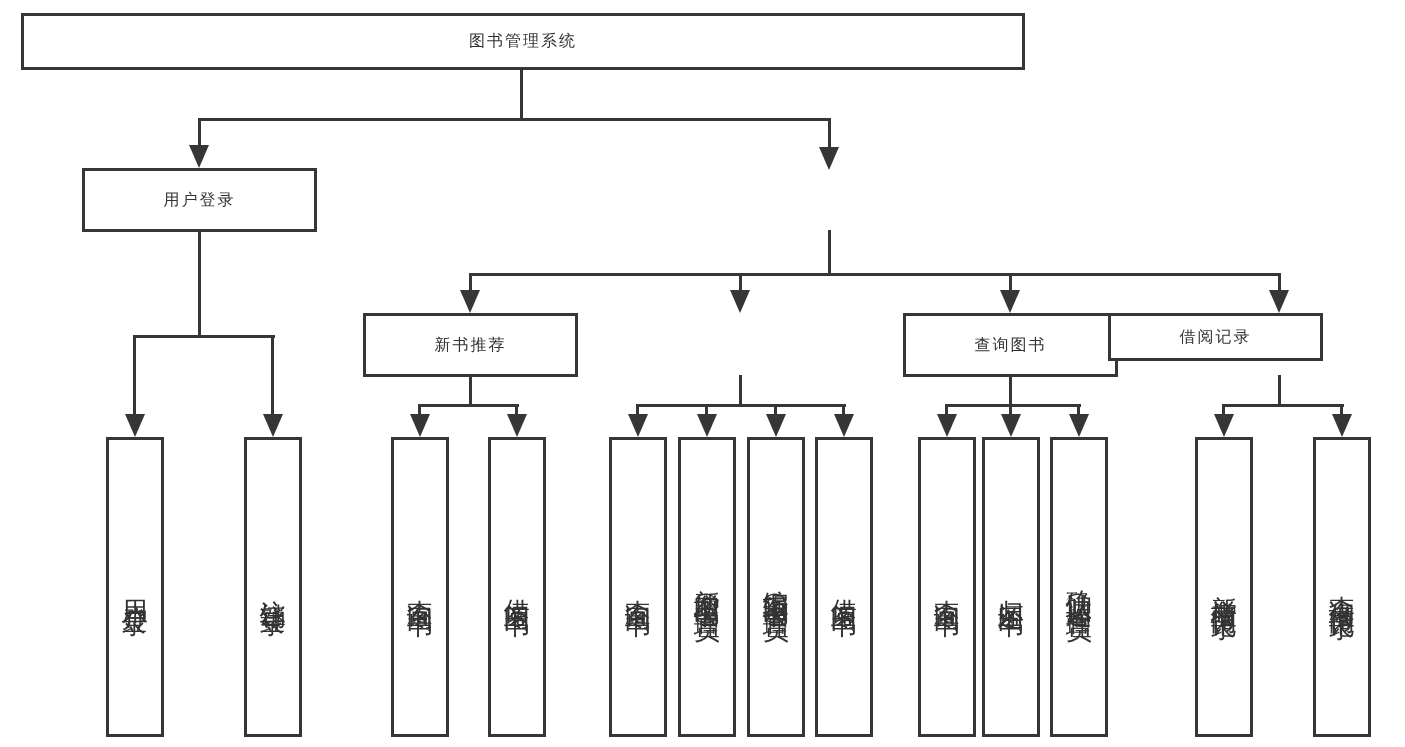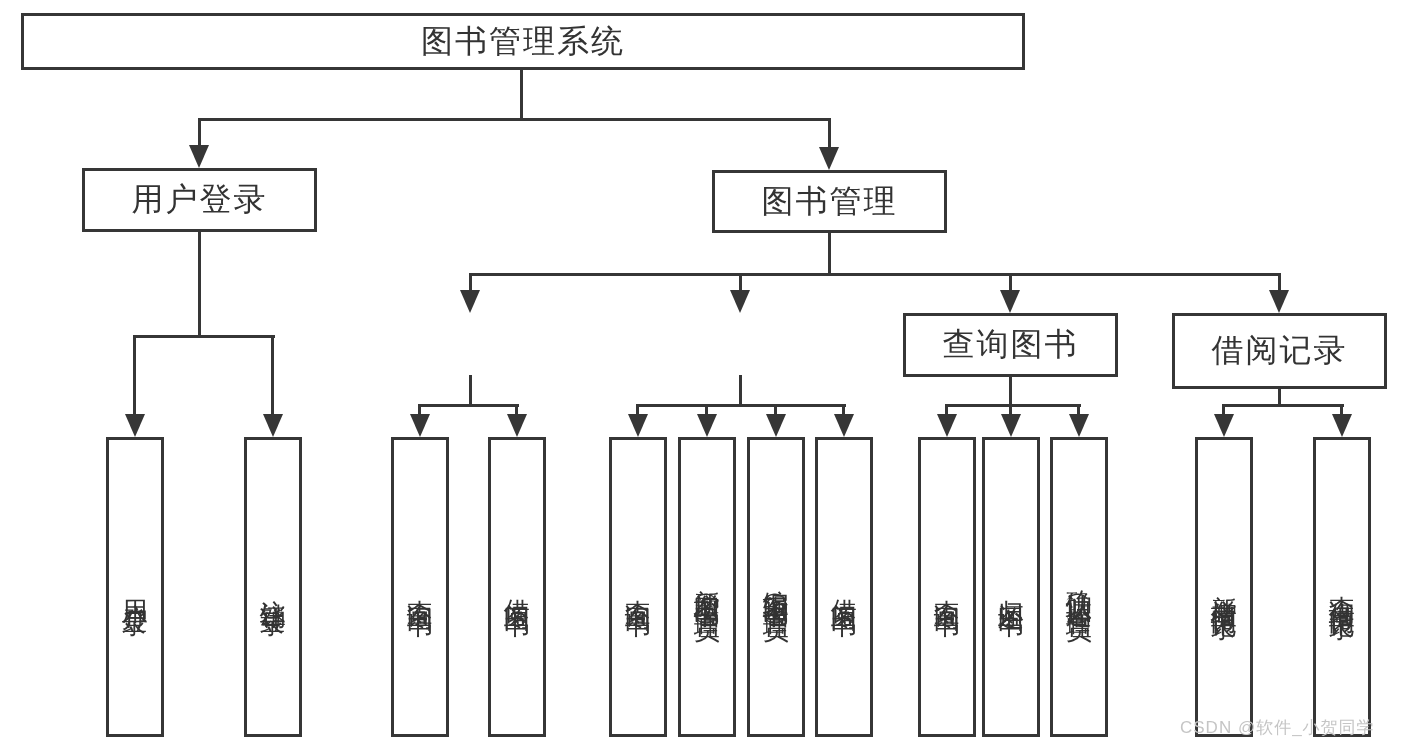--- a/index.html
+++ b/index.html
@@ -5,21 +5,21 @@
   html,body { margin:0; padding:0; background:#ffffff; }
   .stage {
     position:relative; width:1405px; height:747px; background:#ffffff;
     font-family:"Liberation Sans", sans-serif; overflow:hidden;
   }
   .box {
     position:absolute; box-sizing:border-box; background:#ffffff;
     border:3px solid #363636; display:flex; align-items:center; justify-content:center;
     color:#333333;
   }
-  .box.h span { font-size:32px; letter-spacing:2px; white-space:nowrap; }
+  .box.h span { font-size:16px; letter-spacing:2px; white-space:nowrap; }
   .box.v span {
     writing-mode:vertical-rl; text-orientation:mixed;
     font-size:26px; letter-spacing:4px; line-height:1.1;
   }
   .hline, .vline { position:absolute; background:#363636; }
   .hline { height:3px; }
   .vline { width:3px; }
   .ahead {
     position:absolute; width:0; height:0;
     border-left:10px solid transparent; border-right:10px solid transparent;
@@ -94,28 +94,28 @@
   <div class="vline" style="left:1340px;top:404px;height:13px"></div>
   <div class="ahead" style="left:1332px;top:414px"></div>
 
   <div class="box h" style="left:21px;top:13px;width:1004px;height:57px">
     <span>图书管理系统</span>
   </div>
 
   <div class="box h" style="left:82px;top:168px;width:235px;height:64px">
     <span>用户登录</span>
   </div>
-  <div class="box h" style="left:712px;top:170px;width:235px;height:63px">
-    <span>图书管理</span>
+
+  <div class="box h" style="left:363px;top:313px;width:215px;height:64px">
+    <span>新书推荐</span>
   </div>
-
   <div class="box h" style="left:903px;top:313px;width:215px;height:64px">
     <span>查询图书</span>
   </div>
-  <div class="box h" style="left:1172px;top:313px;width:215px;height:76px">
+  <div class="box h" style="left:1108px;top:313px;width:215px;height:48px">
     <span>借阅记录</span>
   </div>
 
   <div class="box v" style="left:106px;top:437px;width:58px;height:300px">
     <span>用户登录</span>
   </div>
   <div class="box v" style="left:244px;top:437px;width:58px;height:300px">
     <span>注销登录</span>
   </div>
 
@@ -149,15 +149,14 @@
     <span>确认归还（管理员）</span>
   </div>
 
   <div class="box v" style="left:1195px;top:437px;width:58px;height:300px">
     <span>新增借阅记录</span>
   </div>
   <div class="box v" style="left:1313px;top:437px;width:58px;height:300px">
     <span>查询借阅记录</span>
   </div>
 
-  <div class="watermark">CSDN @软件_小贺同学</div>
 
 </div>
 
 </body></html>

